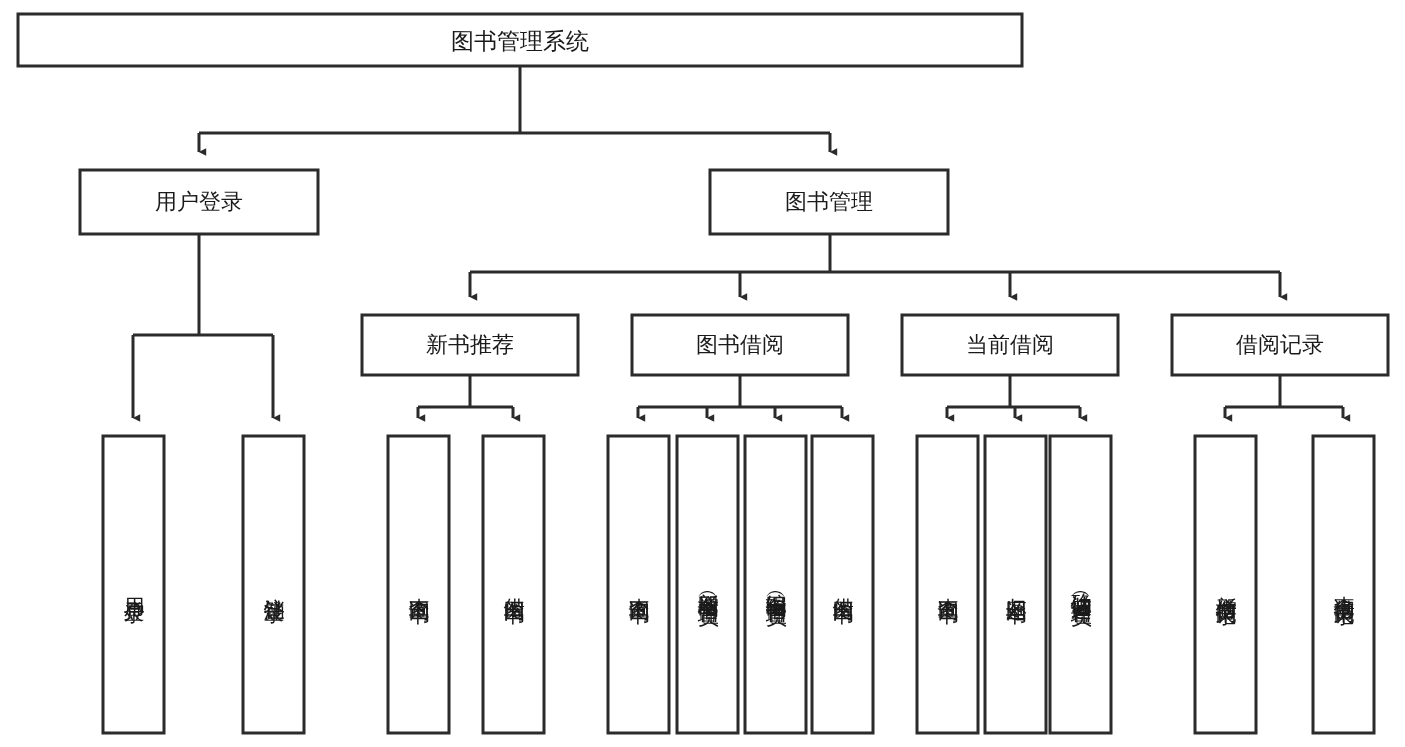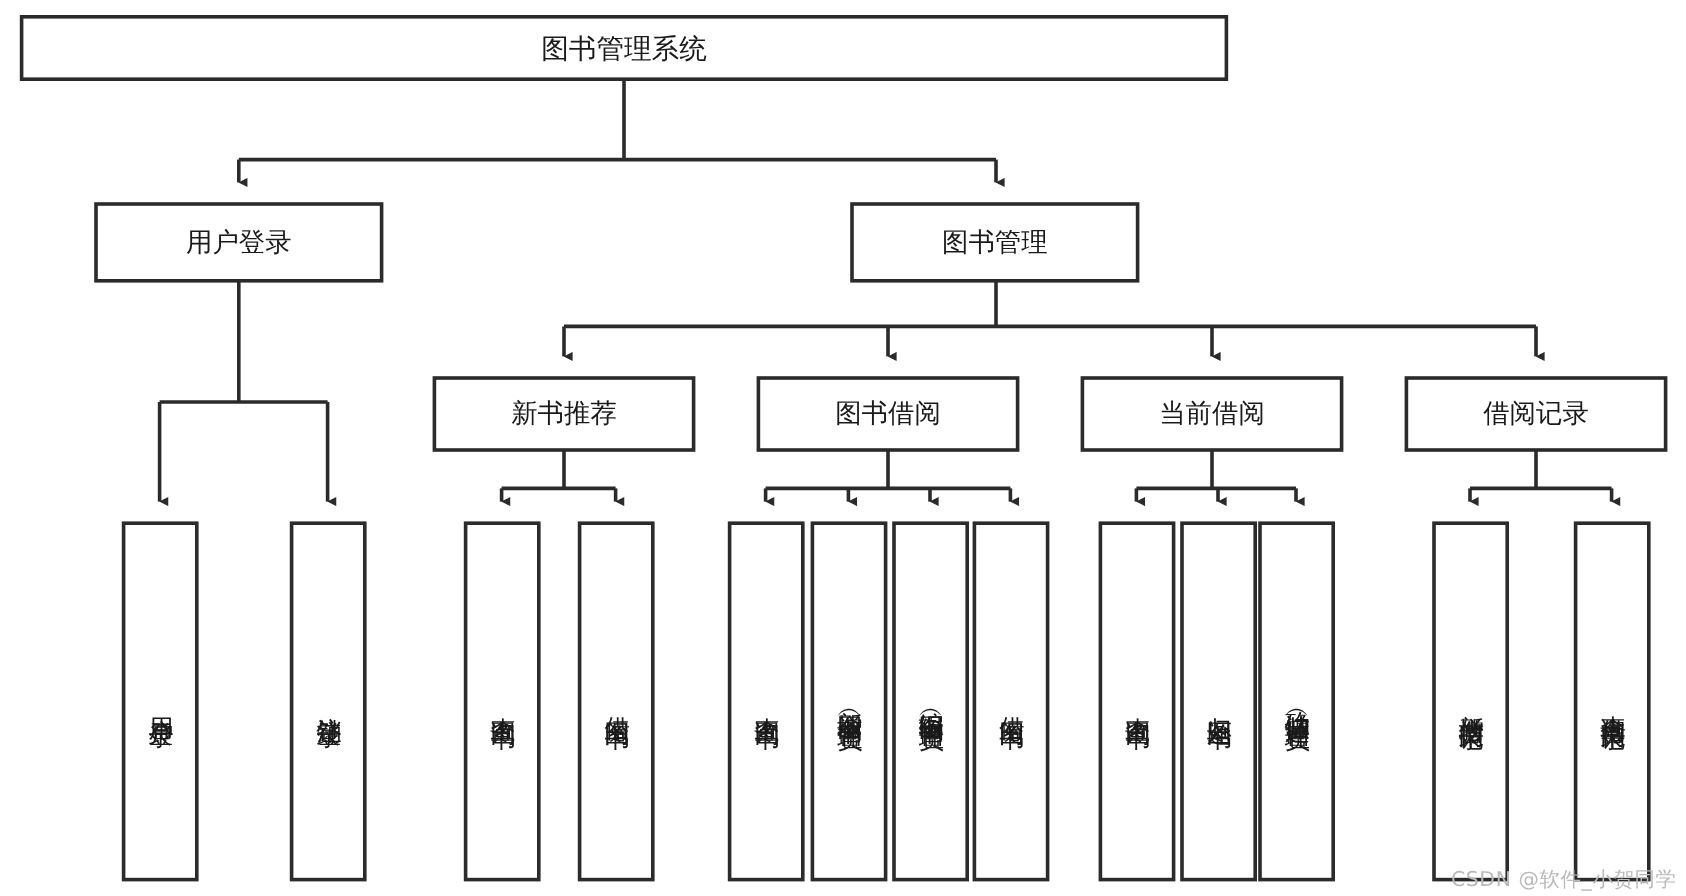--- a/index.html
+++ b/index.html
@@ -187,14 +187,13 @@
   <div class="vlabel" style="left:608px;  top:436px; width:61px; height:297px;">查询图书</div>
   <div class="vlabel" style="left:677px;  top:436px; width:61px; height:297px;">新增图书（管理员）</div>
   <div class="vlabel" style="left:745px;  top:436px; width:61px; height:297px;">编辑图书（管理员）</div>
   <div class="vlabel" style="left:812px;  top:436px; width:61px; height:297px;">借阅图书</div>
   <div class="vlabel" style="left:917px;  top:436px; width:61px; height:297px;">查询图书</div>
   <div class="vlabel" style="left:985px;  top:436px; width:61px; height:297px;">归还图书</div>
   <div class="vlabel" style="left:1050px; top:436px; width:61px; height:297px;">确认归还（管理员）</div>
   <div class="vlabel" style="left:1195px; top:436px; width:61px; height:297px;">新增借阅记录</div>
   <div class="vlabel" style="left:1313px; top:436px; width:61px; height:297px;">查询借阅记录</div>
 
-  <div id="watermark">CSDN @软件_小贺同学</div>
 </div>
 
 </body></html>

